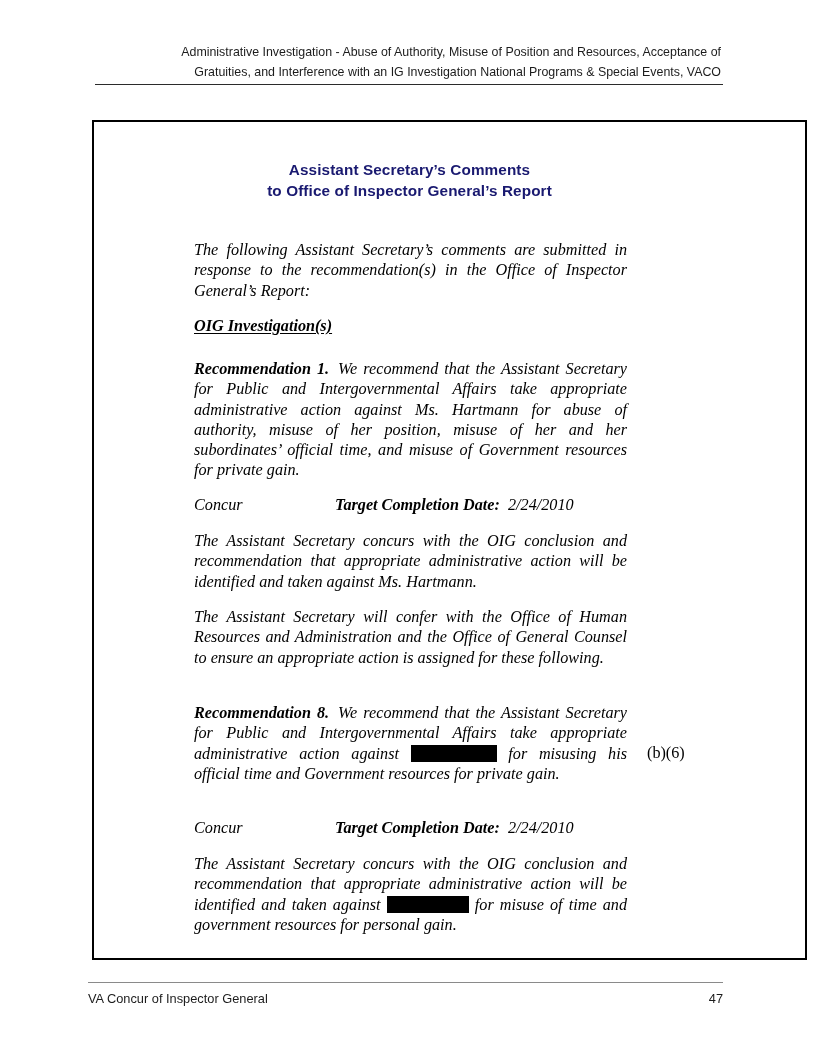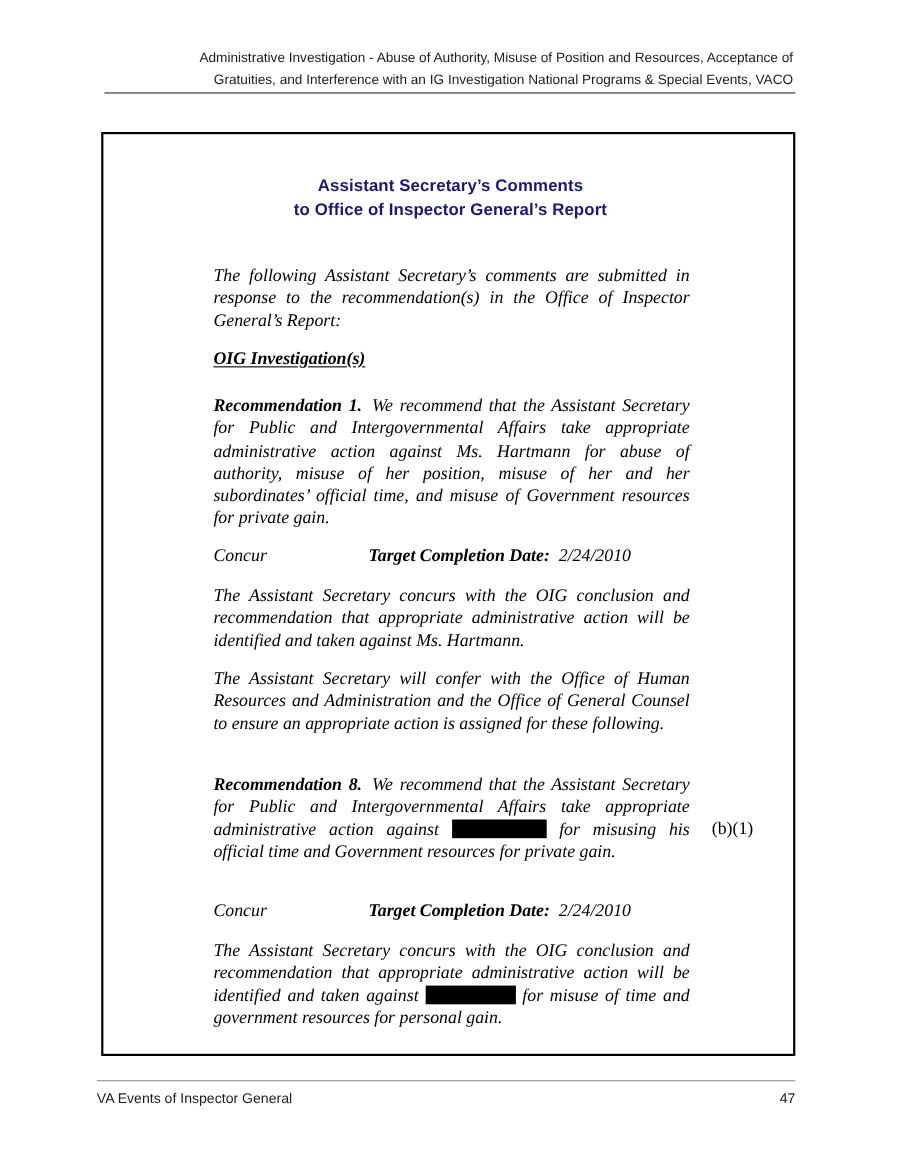--- a/index.html
+++ b/index.html
@@ -35,21 +35,21 @@
     border-bottom: 1.6px solid #2b2b2b;
     width: 100%;
     height: 0;
   }
 
   
   .content-box {
     position: absolute;
     left: 92px;
     top: 120px;
-    width: 631px;
+    width: 715px;
     height: 840px;
     border: 2.2px solid #000000;
     box-sizing: border-box;
     background: #ffffff;
   }
 
   .inner {
     position: absolute;
     left: 100px;       
     top: 0;
@@ -189,35 +189,35 @@
   <div class="inner" style="top:485px">
     <p class="para">The Assistant Secretary will confer with the Office of Human Resources and Administration and the Office of General Counsel to ensure an appropriate action is assigned for these following.</p>
   </div>
 
   <div class="inner" style="top:581px">
     <p class="para"><span class="rec-label">Recommendation 8.</span><span class="gap-after-label"></span><span>We recommend that the Assistant Secretary for Public and Intergovernmental Affairs take appropriate administrative action against</span>
       <span class="redaction r1"></span>
       <span>for misusing his official time and Government resources for private gain.</span></p>
   </div>
 
-  <div class="margin-note" style="left:553px; top:621px;">(b)(1)</div>
+  <div class="margin-note" style="left:553px; top:621px;">(b)(6)</div>
 
   <div class="inner" style="top:696px">
     <div class="concur-row">
       <span class="concur-word">Concur</span><span class="tcd-label">Target Completion Date:</span><span class="tcd-date">&nbsp; <span>2/24/2010</span></span>
     </div>
   </div>
 
   <div class="inner" style="top:732px">
     <p class="para"><span>The Assistant Secretary concurs with the OIG conclusion and recommendation that appropriate administrative action will be identified and taken against</span>
       <span class="redaction r2"></span>
       <span>for misuse of time and government resources for personal gain.</span></p>
   </div>
 
 </div>
 
 <div class="page-footer">
   <div class="ftr-rule"></div>
   <div class="ftr-row">
-    <span>VA Events of Inspector General</span>
+    <span>VA Concur of Inspector General</span>
     <span>47</span>
   </div>
 </div>
 
 </body></html>

